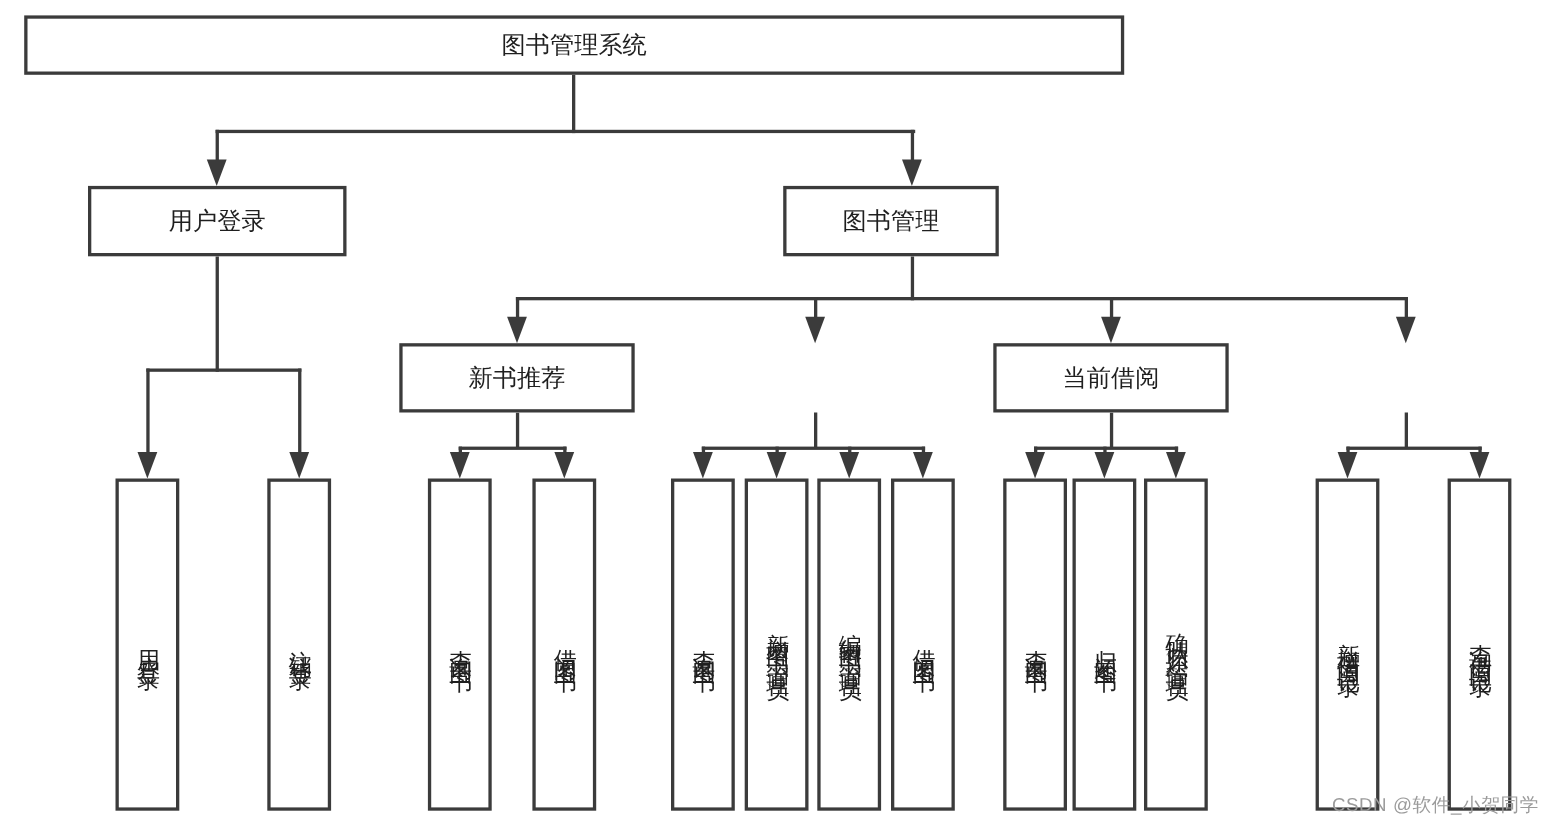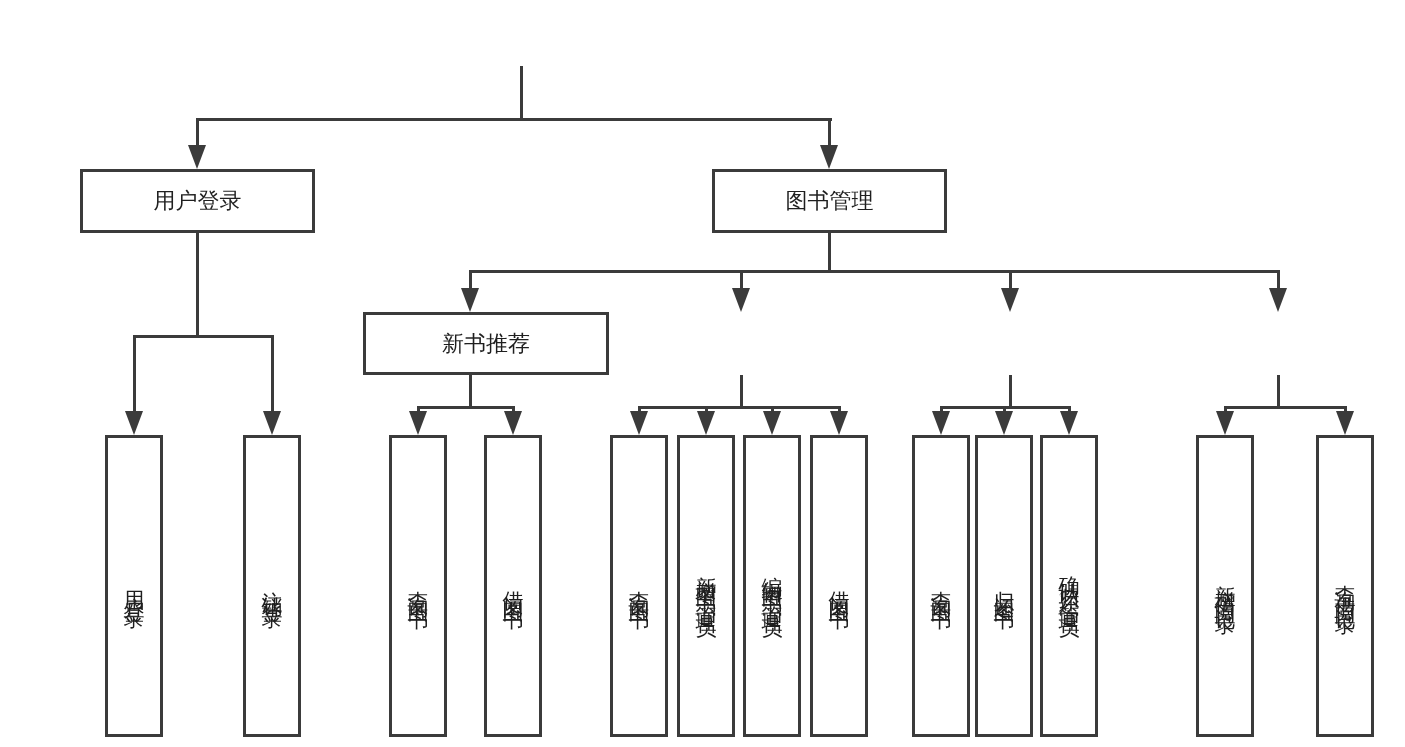--- a/index.html
+++ b/index.html
@@ -106,38 +106,41 @@
   <div class="vline" style="left:1068px;top:406px;height:8px"></div>
   <div class="arrow" style="left:1060px;top:411px"></div>
 
   <div class="vline" style="left:1277px;top:375px;height:33px"></div>
   <div class="hline" style="left:1224px;top:406px;width:123px"></div>
   <div class="vline" style="left:1224px;top:406px;height:8px"></div>
   <div class="arrow" style="left:1216px;top:411px"></div>
   <div class="vline" style="left:1344px;top:406px;height:8px"></div>
   <div class="arrow" style="left:1336px;top:411px"></div>
 
+  <div class="box" style="left:22px;top:14px;width:1000px;height:54px">图书管理系统</div>
 
   <div class="box" style="left:80px;top:169px;width:235px;height:64px">用户登录</div>
-  <div class="box" style="left:712px;top:169px;width:235px;height:64px">图书管理</div>
+  <div class="box" style="left:712px;top:169px;width:196px;height:64px">图书管理</div>
 
-  <div class="box" style="left:363px;top:312px;width:246px;height:63px">新书推荐</div>
+  <div class="box" style="left:363px;top:312px;width:214px;height:63px">新书推荐</div>
+  <div class="box" style="left:903px;top:312px;width:214px;height:63px">当前借阅</div>
 
   <div class="box tall" style="left:105px;top:435px;width:58px;height:302px">用户登录</div>
   <div class="box tall" style="left:243px;top:435px;width:58px;height:302px">注销登录</div>
 
   <div class="box tall" style="left:389px;top:435px;width:58px;height:302px">查询图书</div>
   <div class="box tall" style="left:484px;top:435px;width:58px;height:302px">借阅图书</div>
 
   <div class="box tall" style="left:610px;top:435px;width:58px;height:302px">查询图书</div>
   <div class="box tall" style="left:677px;top:435px;width:58px;height:302px">新增图书（管理员）</div>
   <div class="box tall" style="left:743px;top:435px;width:58px;height:302px">编辑图书（管理员）</div>
   <div class="box tall" style="left:810px;top:435px;width:58px;height:302px">借阅图书</div>
 
   <div class="box tall" style="left:912px;top:435px;width:58px;height:302px">查询图书</div>
   <div class="box tall" style="left:975px;top:435px;width:58px;height:302px">归还图书</div>
   <div class="box tall" style="left:1040px;top:435px;width:58px;height:302px">确认归还（管理员）</div>
 
   <div class="box tall" style="left:1196px;top:435px;width:58px;height:302px">新增借阅记录</div>
   <div class="box tall" style="left:1316px;top:435px;width:58px;height:302px">查询借阅记录</div>
 
+  <div class="watermark">CSDN @软件_小贺同学</div>
 
 </div>
 
 </body></html>

